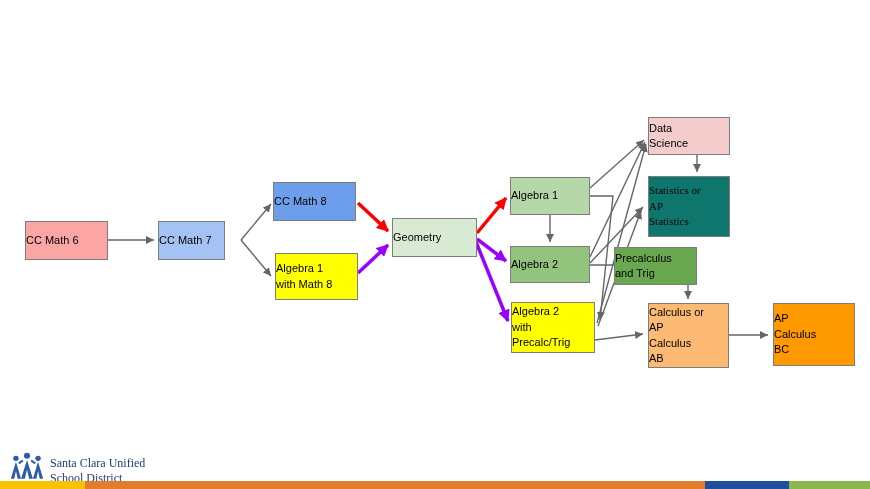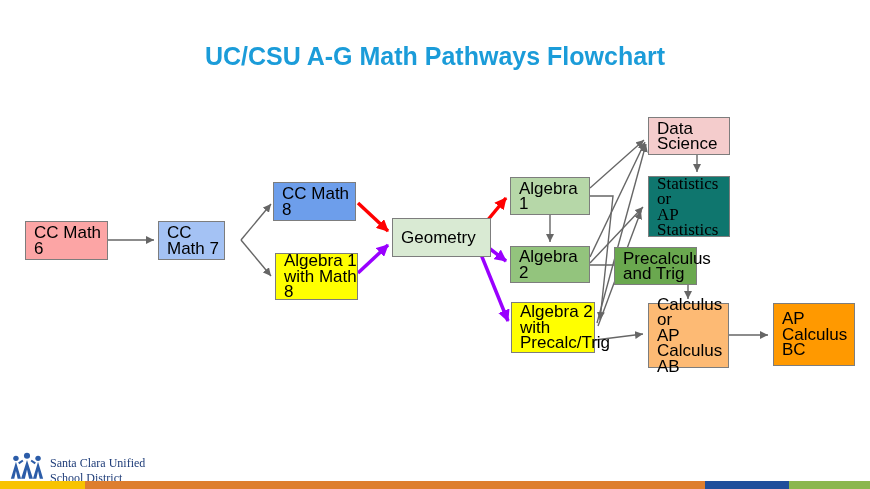--- a/index.html
+++ b/index.html
@@ -4,36 +4,35 @@
 <style>
   html,body{margin:0;padding:0;}
   body{width:870px;height:489px;overflow:hidden;background:#ffffff;
        font-family:"Liberation Sans",sans-serif;}
   .slide{position:relative;width:870px;height:489px;background:#ffffff;}
   .title{position:absolute;left:0;top:42px;width:870px;text-align:center;
          font-size:25px;font-weight:700;}
   .canvas{position:absolute;left:0;top:0;width:870px;height:489px;}
   .edges{position:absolute;left:0;top:0;}
   .node{position:absolute;box-sizing:border-box;border:1px solid #7d7d7d;
-        display:flex;align-items:center;padding-left:8px;
-        font-size:17px;line-height:15.5px;color:#000;white-space:pre-line;}
+        display:flex;align-items:center;
+        font-size:11px;line-height:15.5px;color:#000;white-space:pre-line;}
   .footer-logo{position:absolute;left:10px;top:444px;display:flex;align-items:flex-start;}
   .logo-mark{width:34px;height:32px;margin-top:6px;}
   .logo-text{margin-left:6px;font-family:"Liberation Serif",serif;
              font-size:12px;line-height:14.5px;margin-top:12px;}
   .page-number{position:absolute;right:42px;top:453px;font-size:13px;font-weight:400;}
   .bottom-bar{position:absolute;left:0;bottom:0;width:870px;height:8px;display:flex;}
   .bottom-bar span{display:block;height:8px;}
 </style>
 </head>
 <body>
 
 <div class="slide">
 
-  <div class="title" style="color: rgb(27, 156, 217);">UC/CSU A-G Math Pathways Flowchart</div>
 
   <div class="canvas">
     <svg class="edges" width="870" height="489" viewBox="0 0 870 489">
       <defs>
           <marker id="arrow-gray" markerUnits="userSpaceOnUse" markerWidth="9" markerHeight="8" refX="8" refY="4" orient="auto">
             <path d="M0,0 L8,4 L0,8 Z" fill="#666666"></path>
           </marker>
           <marker id="arrow-red" markerUnits="userSpaceOnUse" markerWidth="13" markerHeight="12" refX="11" refY="6" orient="auto">
             <path d="M0,0 L12,6 L0,12 Z" fill="#FF0000"></path>
           </marker>
@@ -63,21 +62,21 @@
           <polyline points="688,285 688,299" fill="none" stroke="#666666" stroke-width="1.4" marker-end="url(#arrow-gray)"></polyline>
           <polyline points="729,335 768,335" fill="none" stroke="#666666" stroke-width="1.4" marker-end="url(#arrow-gray)"></polyline>
         </g>
     </svg>
     <div>
         <div class="node" style="left: 25px; top: 221px; width: 83px; height: 39px; background: #fca5a5;"><span>CC Math 6</span></div>
         <div class="node" style="left: 158px; top: 221px; width: 67px; height: 39px; background: rgb(164, 194, 244);"><span>CC Math 7</span></div>
         <div class="node" style="left: 273px; top: 182px; width: 83px; height: 39px; background: rgb(109, 158, 235);"><span>CC Math 8</span></div>
         <div class="node" style="left: 275px; top: 253px; width: 83px; height: 47px; background: rgb(255, 255, 0);"><span>Algebra 1
 with Math 8</span></div>
-        <div class="node" style="left: 392px; top: 218px; width: 99px; height: 39px; background: rgb(217, 234, 211);"><span>Geometry</span></div>
+        <div class="node" style="left: 392px; top: 218px; width: 85px; height: 39px; background: rgb(217, 234, 211);"><span>Geometry</span></div>
         <div class="node" style="left: 510px; top: 177px; width: 80px; height: 38px; background: rgb(182, 215, 168);"><span>Algebra 1</span></div>
         <div class="node" style="left: 510px; top: 246px; width: 80px; height: 37px; background: rgb(147, 196, 125);"><span>Algebra 2</span></div>
         <div class="node" style="left: 511px; top: 302px; width: 84px; height: 51px; background: rgb(255, 255, 0);"><span>Algebra 2
 with
 Precalc/Trig</span></div>
         <div class="node" style="left: 648px; top: 117px; width: 82px; height: 38px; background: rgb(244, 204, 204);"><span>Data
 Science</span></div>
         <div class="node" style="left: 648px; top: 176px; width: 82px; height: 61px; background: #0f766e; font-family: Liberation Serif, serif;"><span>Statistics or
 AP
 Statistics</span></div>

